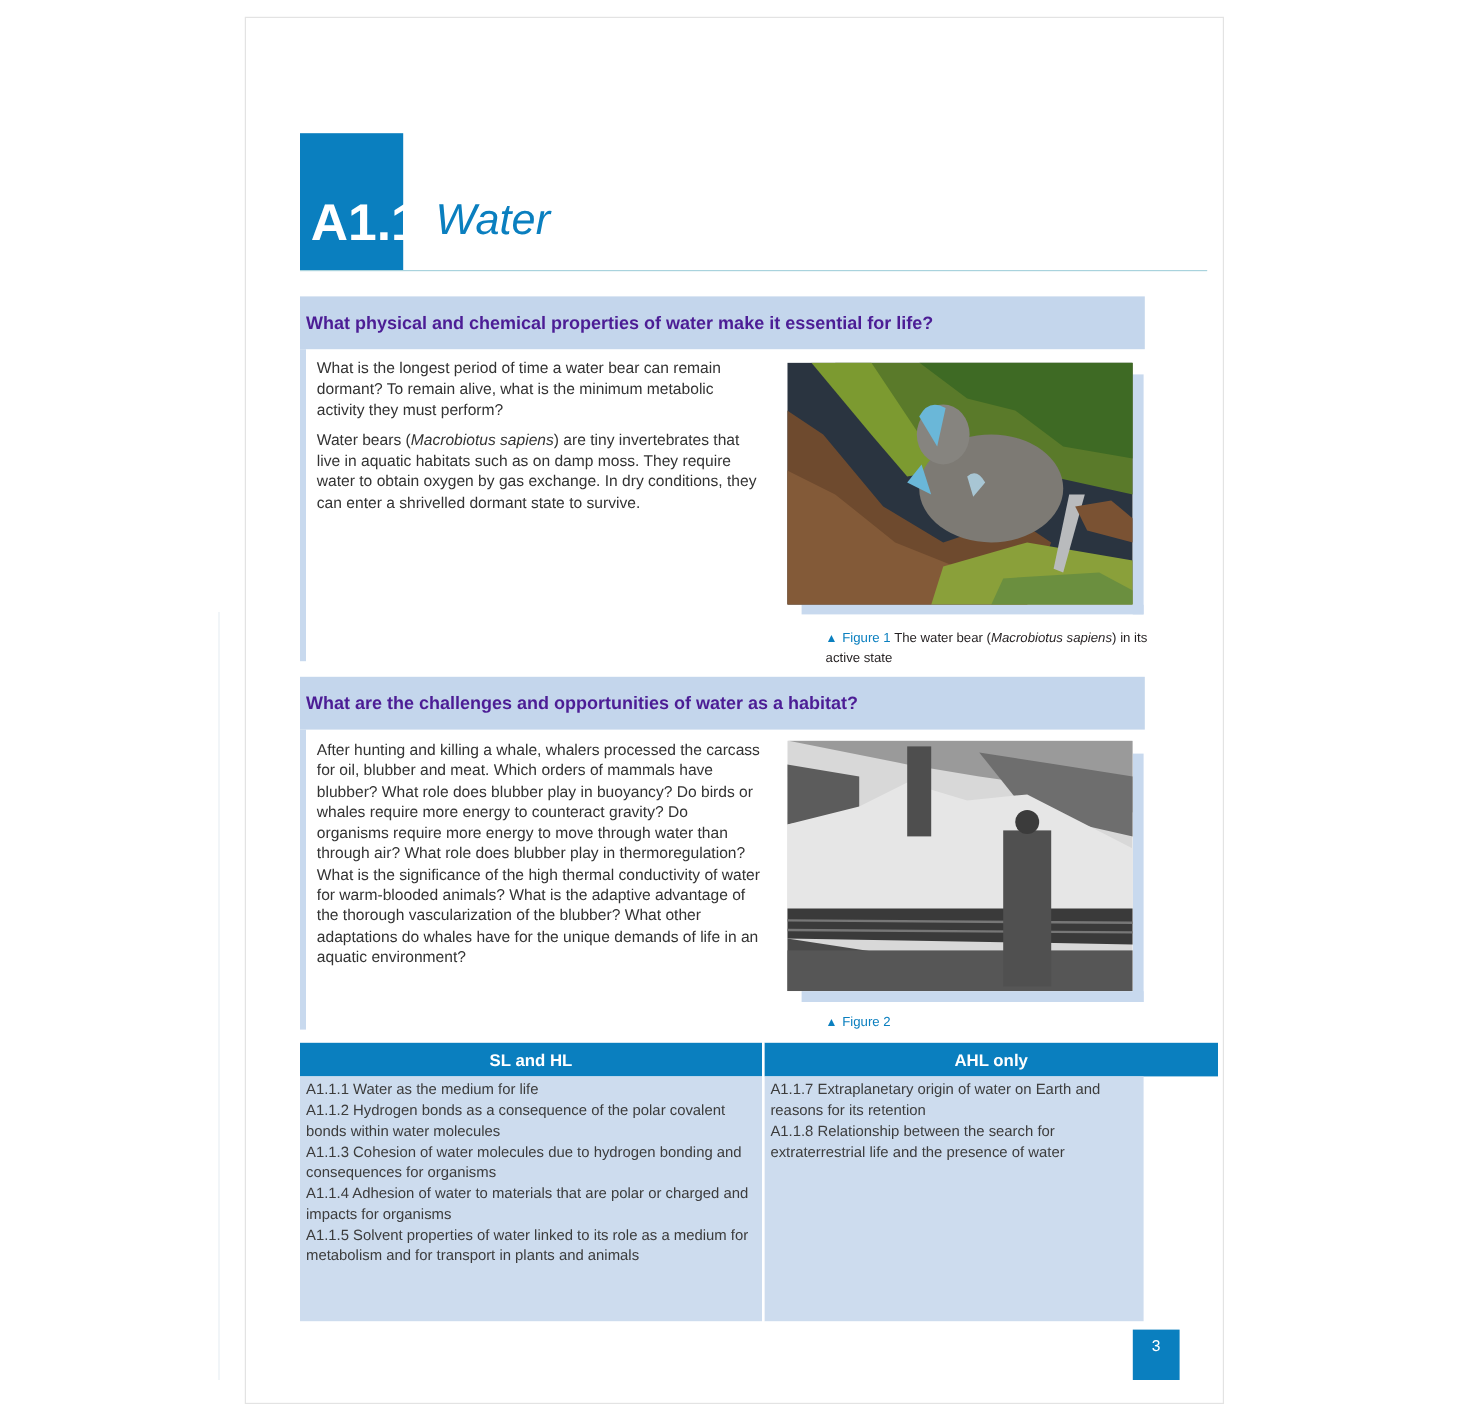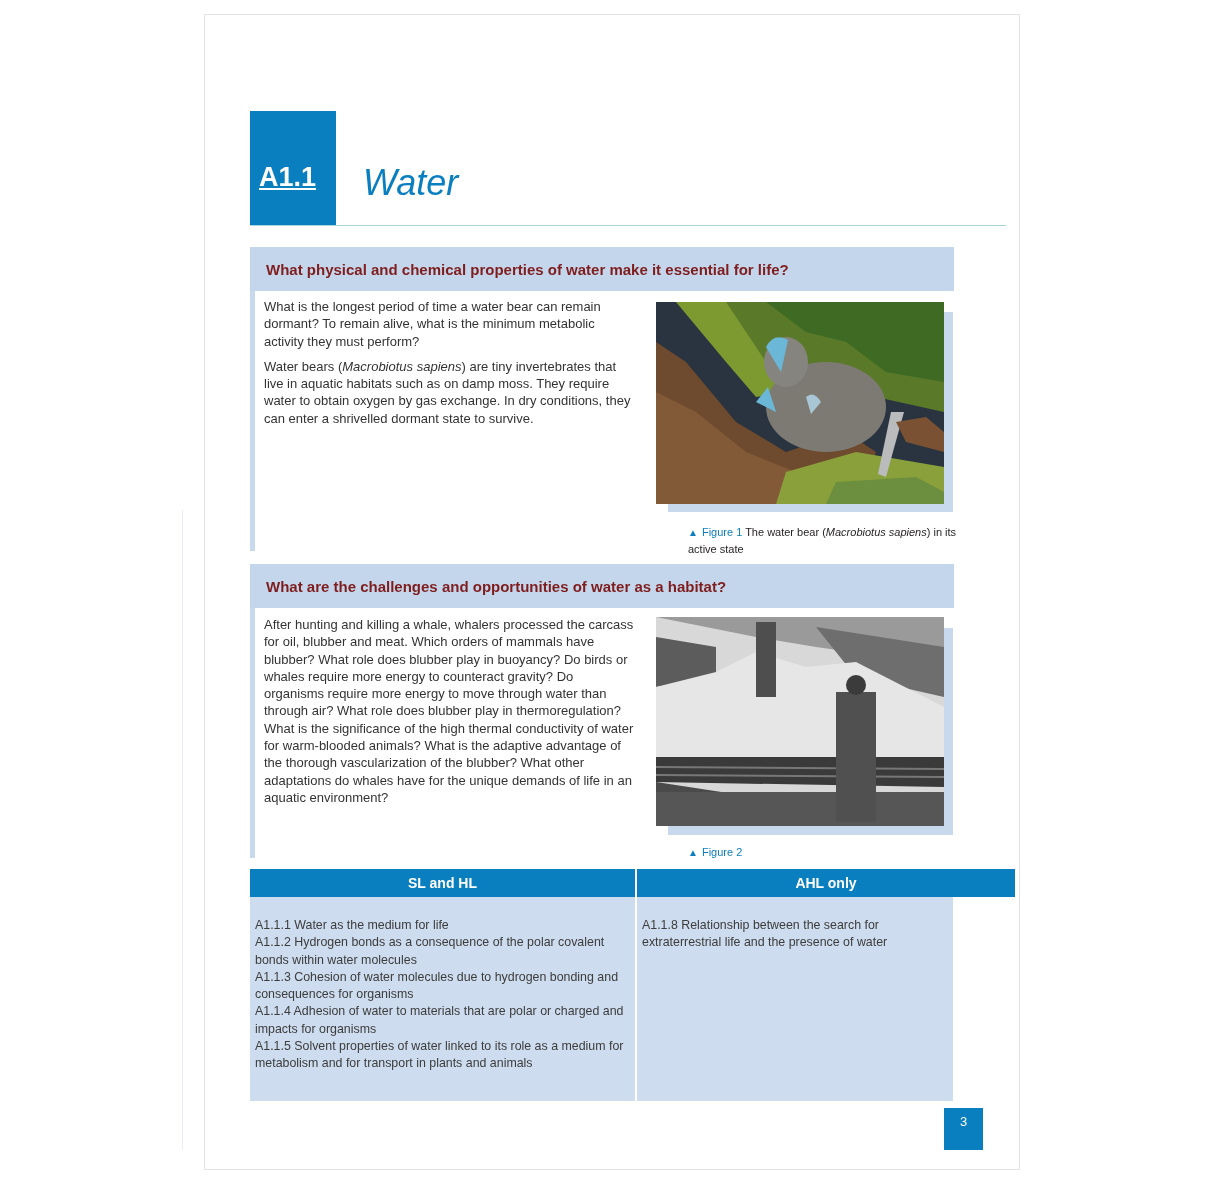--- a/index.html
+++ b/index.html
@@ -2,41 +2,41 @@
 <html><head>
 <meta charset="utf-8">
 <style>
   html, body { margin: 0; padding: 0; background: #ffffff; }
   body { width: 1225px; height: 1180px; position: relative; overflow: hidden;
          font-family: "Liberation Sans", "DejaVu Sans", sans-serif; color: #231f20; }
   .margin-line { position: absolute; left: 182px; top: 510px; width: 1px; height: 640px; background: #e8eef3; }
   .page { position: absolute; left: 204px; top: 14px; width: 816px; height: 1156px;
           border: 1px solid #e3e3e3; background: #fff; box-sizing: border-box; }
   .chapter-box { position: absolute; left: 250px; top: 111px; width: 86px; height: 114px; background: #0a7fbf; }
-  .chapter-num { position: absolute; left: 259px; top: 162px; font-size: 27px; font-weight: bold; color: #fff; letter-spacing: 0px; text-decoration: underline; }
+  .chapter-num { position: absolute; left: 259px; top: 162px; font-size: 43px; font-weight: bold; color: #fff; letter-spacing: 0px; }
   .chapter-title { position: absolute; left: 363px; top: 162px; font-size: 36px; color: #0a7fbf; font-style: italic; }
   .title-rule { position: absolute; left: 250px; top: 225px; width: 756px; height: 1px; background: #a9d3dd; }
 
   .q-header { position: absolute; left: 250px; width: 704px; height: 44px; background: #c4d6ec;
-              font-size: 15px; font-weight: bold; color: #7f1d1d; box-sizing: border-box; padding: 14px 0 0 16px; }
+              font-size: 15px; font-weight: bold; color: #4c1d95; box-sizing: border-box; padding: 14px 0 0 5px; }
   .q-body { position: absolute; left: 250px; width: 5px; background: #c8d9ee; }
   .q-text { position: absolute; left: 264px; width: 370px; font-size: 13px; line-height: 17.3px; color: #333; }
   .q-text p { margin: 0 0 8px 0; }
 
   .fig-shadow { position: absolute; background: #c8d9ee; }
   .fig-img { position: absolute; overflow: hidden; }
   .caption { position: absolute; left: 688px; width: 290px; font-size: 11px; line-height: 16px; color: #231f20; }
   .caption .tri { color: #0a7fbf; font-size: 10px; margin-right: 4px; }
   .caption .figlabel { color: #0a7fbf; }
 
   .table { position: absolute; left: 250px; top: 869px; width: 703px; height: 232px; }
   .th { position: absolute; top: 0; height: 28px; background: #0a7fbf; color: #fff; font-size: 14px; font-weight: bold;
         text-align: center; line-height: 28px; }
   .td { position: absolute; top: 28px; height: 204px; background: #cddcee; font-size: 12.4px; line-height: 17.3px;
-        color: #3c3c3c; box-sizing: border-box; padding: 20px 4px 0 5px; }
+        color: #3c3c3c; box-sizing: border-box; padding: 3px 4px 0 5px; }
   .col-divider { position: absolute; left: 385px; top: 0; width: 2px; height: 232px; background: #ffffff; }
   .page-num { position: absolute; left: 944px; top: 1108px; width: 39px; height: 42px; background: #0a7fbf; color: #fff;
               font-size: 13px; text-align: center; line-height: 28px; }
 </style>
 </head>
 <body>
 
 <div class="margin-line"></div>
 <div class="page"></div>
 
@@ -111,18 +111,19 @@
   <div class="th" style="left:0;width:385px;">SL and HL</div>
   <div class="th" style="left:387px;width:378px;">AHL only</div>
   <div class="td" style="left:0;width:385px;">
     <div>A1.1.1 Water as the medium for life</div>
     <div>A1.1.2 Hydrogen bonds as a consequence of the polar covalent bonds within water molecules</div>
     <div>A1.1.3 Cohesion of water molecules due to hydrogen bonding and consequences for organisms</div>
     <div>A1.1.4 Adhesion of water to materials that are polar or charged and impacts for organisms</div>
     <div>A1.1.5 Solvent properties of water linked to its role as a medium for metabolism and for transport in plants and animals</div>
   </div>
   <div class="td" style="left:387px;width:316px;">
+    <div>A1.1.7 Extraplanetary origin of water on Earth and reasons for its retention</div>
     <div>A1.1.8 Relationship between the search for extraterrestrial life and the presence of water</div>
   </div>
   <div class="col-divider"></div>
 </div>
 
 <div class="page-num">3</div>
 
 </body></html>

